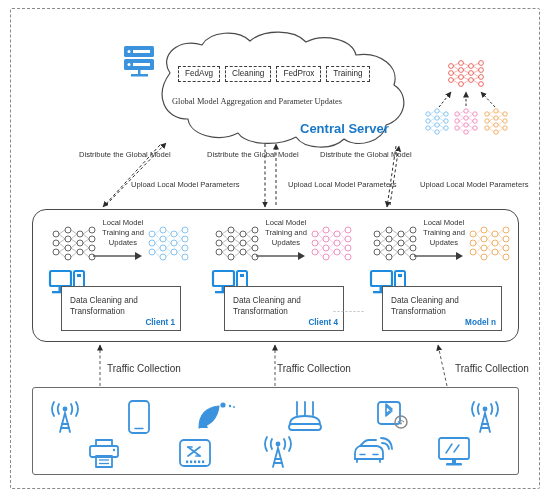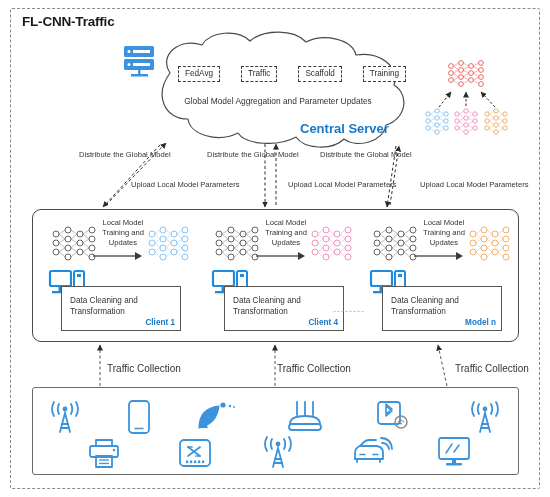--- a/index.html
+++ b/index.html
@@ -28,35 +28,35 @@
     font-size: 13.5px;
     font-weight: bold;
     color: #1a1a1a;
     letter-spacing: -0.2px;
   }
   
   .cloud-wrap { position: absolute; left: 118px; top: 33px; width: 320px; height: 115px; }
   .cloud-wrap svg { display:block; }
   .algo-row {
     position: absolute; left: 178px; top: 66px;
-    display: flex; gap: 21px;
+    display: flex; gap: 5px;
   }
   .algo-box {
     border: 1.2px dashed #3b3b3b;
     padding: 2px 6px 3px 6px;
     font-size: 8.2px;
     color: #2b2b2b;
     background: #fff;
     white-space: nowrap;
     line-height: 1.1;
   }
   .cloud-caption {
-    position: absolute; left: 182px; top: 96px;
-    width: 192px; text-align: center;
-    font-size: 8.4px; color: #333; line-height: 1.35;
+    position: absolute; left: 172px; top: 96px;
+    width: 192px; text-align: left;
+    font-size: 8.4px; color: #333; line-height: 1.35; font-family: Liberation Serif, serif;
   }
   .central-server-label {
     position: absolute; left: 300px; top: 121px;
     font-size: 13px; font-weight: bold; color: #1878c8;
     white-space: nowrap;
   }
   
   .server-icon { position: absolute; left: 122px; top: 44px; }
   
   .agg-area { position: absolute; left: 425px; top: 60px; width: 110px; height: 80px; }
@@ -65,21 +65,21 @@
     position: absolute;
     font-size: 7.6px; color: #333; line-height: 1.3;
     white-space: nowrap;
     padding-left: 7px;
   }
   
   .clients-panel {
     position: absolute; left: 32px; top: 209px;
     width: 487px; height: 133px;
     border: 1.1px solid #4a4a4a;
-    border-radius: 9px;
+    border-radius: 14px;
     background: #fff;
   }
   .client-unit { position: absolute; top: 0; width: 160px; height: 133px; }
   .nn-label {
     position: absolute; top: 8px; left: 55px;
     width: 62px; text-align: center;
     font-size: 7.6px; color: #333; line-height: 1.3;
   }
   .train-arrow { position: absolute; left: 56px; top: 40px; }
   .client-box {
@@ -117,21 +117,20 @@
   }
   svg { overflow: visible; }
 </style>
 </head>
 <body>
 
 <div id="root">
 
   <div class="outer-frame"></div>
 
-  <div class="title">FL-CNN-Traffic</div>
 
   <div class="cloud-wrap">
     <svg width="320" height="118" viewBox="0 0 320 118">
       <path d="M 52 40
                C 40 22, 62 4, 84 12
                C 92 -2, 120 -4, 132 8
                C 146 -4, 176 -4, 188 9
                C 206 0, 234 6, 238 22
                C 262 18, 282 34, 276 52
                C 292 62, 288 86, 268 92
@@ -151,22 +150,22 @@
       <circle cx="7" cy="20.5" r="1.5" fill="#ffffff"></circle>
       <rect x="11" y="6" width="17" height="3" fill="#ffffff"></rect>
       <rect x="11" y="19" width="17" height="3" fill="#ffffff"></rect>
       <rect x="16" y="26" width="2.5" height="5" fill="#3b93dd"></rect>
       <rect x="9" y="30" width="17" height="2.5" fill="#3b93dd"></rect>
     </svg>
   </div>
 
   <div class="algo-row">
     <div class="algo-box">FedAvg</div>
-    <div class="algo-box">Traffic</div>
-    <div class="algo-box">Scaffold</div>
+    <div class="algo-box">Cleaning</div>
+    <div class="algo-box">FedProx</div>
     <div class="algo-box">Training</div>
   </div>
 
   <div class="cloud-caption">Global Model Aggregation and Parameter Updates</div>
   <div class="central-server-label">Central Server</div>
 
   <div class="agg-area">
     <svg width="112" height="80" viewBox="0 0 112 80">
       <g>
         <g fill="none" stroke="#ea5a52" stroke-width="0.9">

